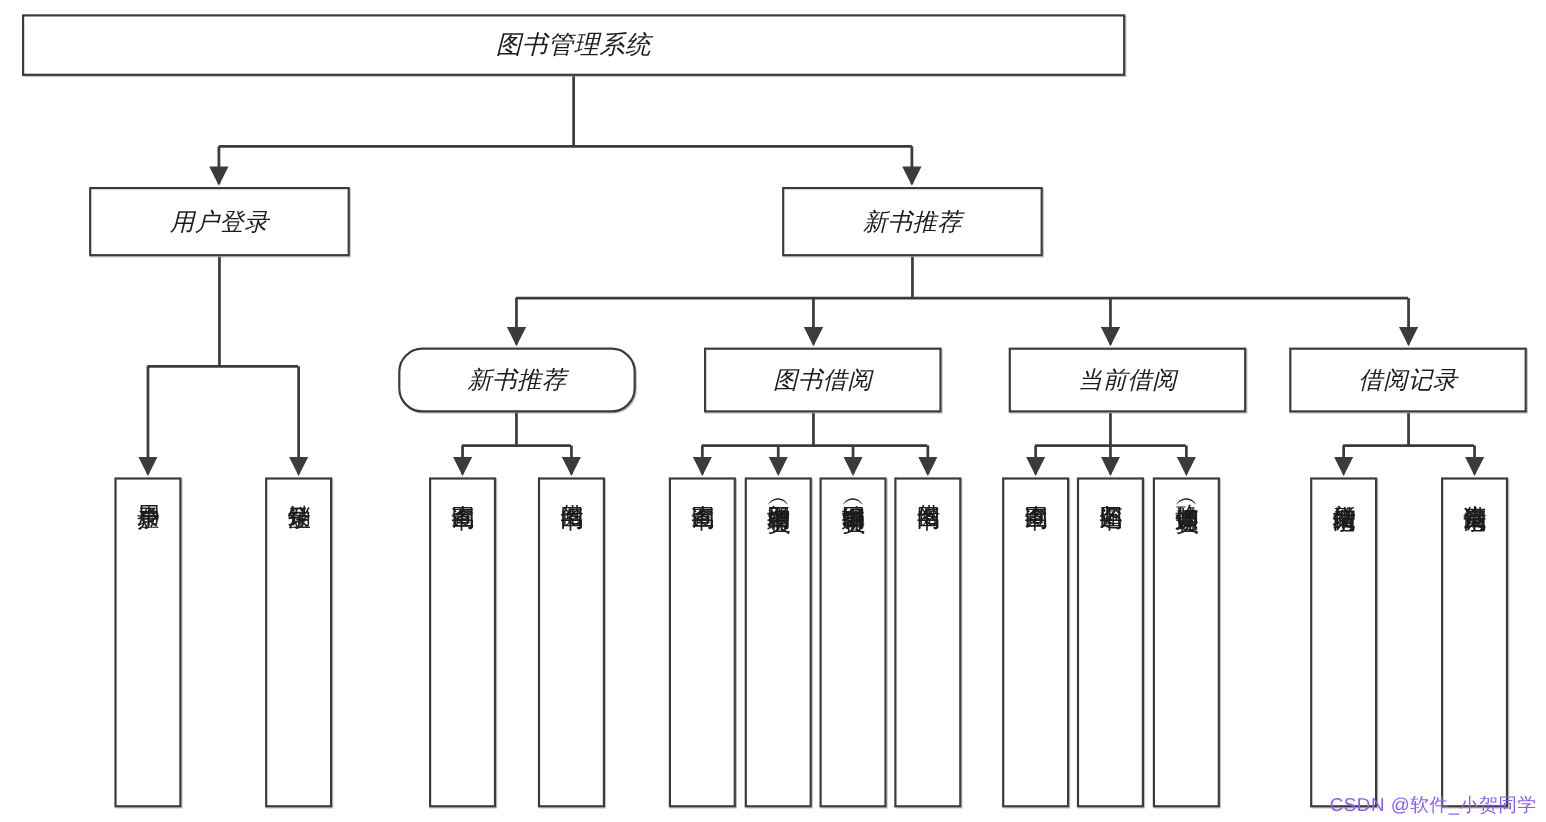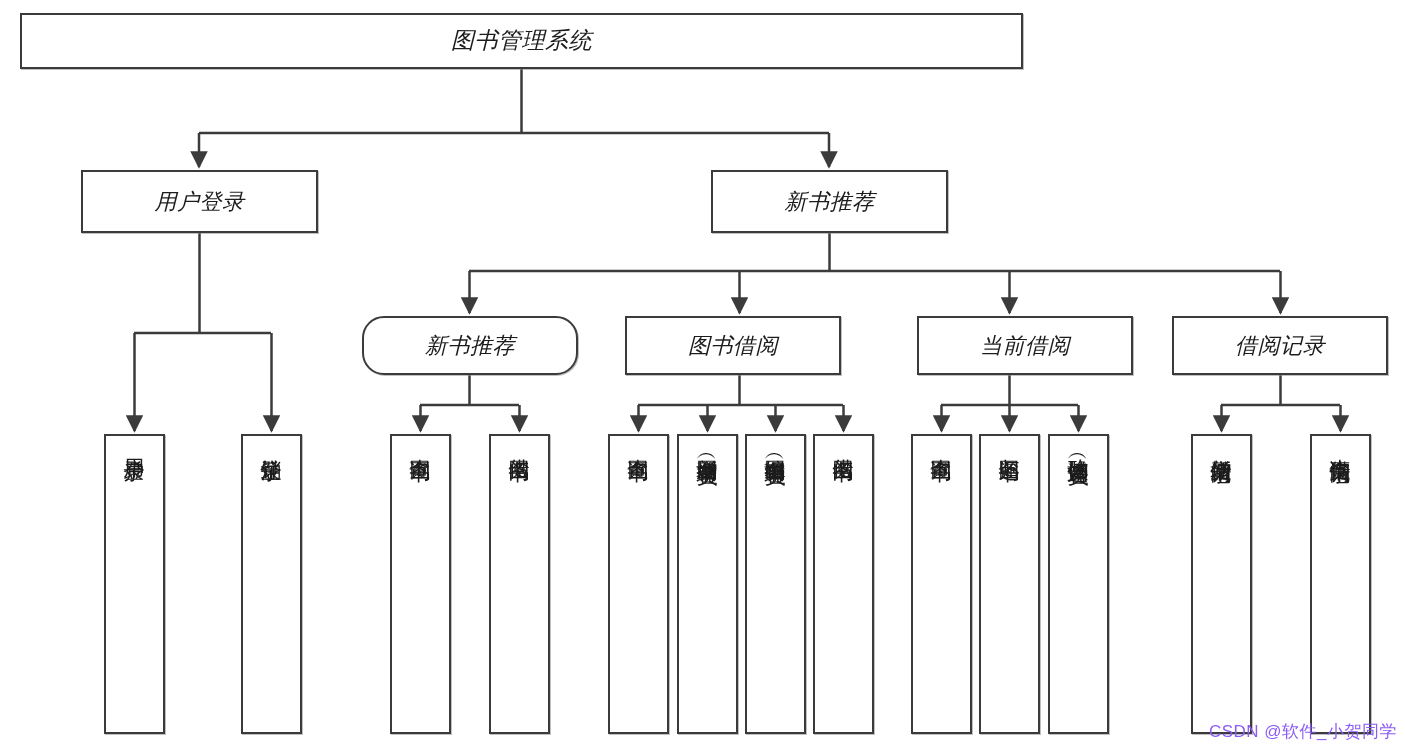--- a/index.html
+++ b/index.html
@@ -138,21 +138,21 @@
   <div class="node horizontal" style="left:81px; top:170px; width:237px; height:63px;">
     <span class="node-label">用户登录</span>
   </div>
   <div class="node horizontal" style="left:711px; top:170px; width:237px; height:63px;">
     <span class="node-label">新书推荐</span>
   </div>
 
   <div class="node horizontal" style="left:362px; top:316px; width:216px; height:59px;border-radius:22px;">
     <span class="node-label">新书推荐</span>
   </div>
-  <div class="node horizontal" style="left:625px; top:316px; width:216px; height:59px;">
+  <div class="node horizontal" style="left:640px; top:316px; width:216px; height:59px;">
     <span class="node-label">图书借阅</span>
   </div>
   <div class="node horizontal" style="left:902px; top:316px; width:216px; height:59px;margin-left:15px;">
     <span class="node-label">当前借阅</span>
   </div>
   <div class="node horizontal" style="left:1172px; top:316px; width:216px; height:59px;">
     <span class="node-label">借阅记录</span>
   </div>
 
   <div class="node vertical" style="left:104px; top:434px; width:61px; height:300px;">

